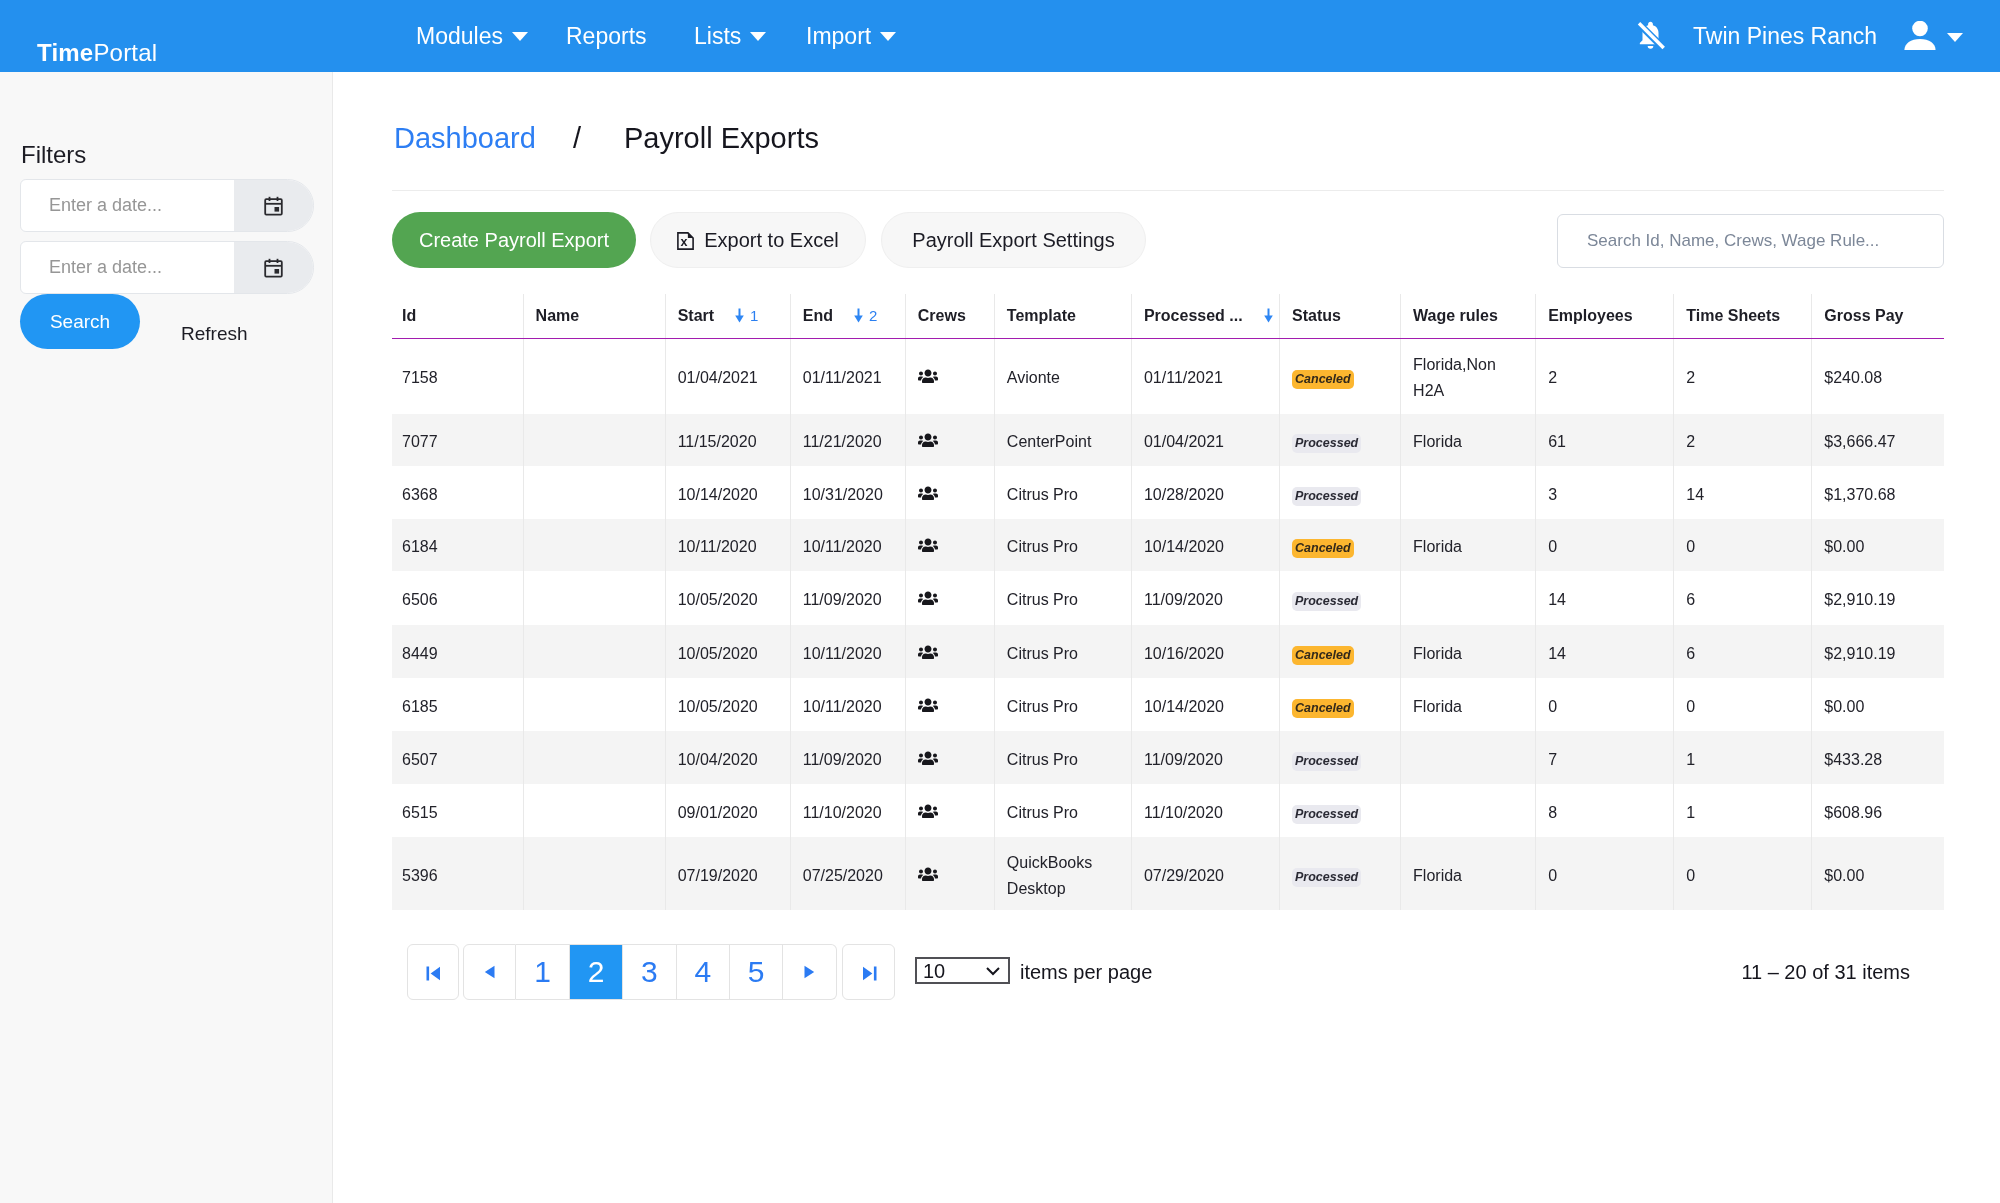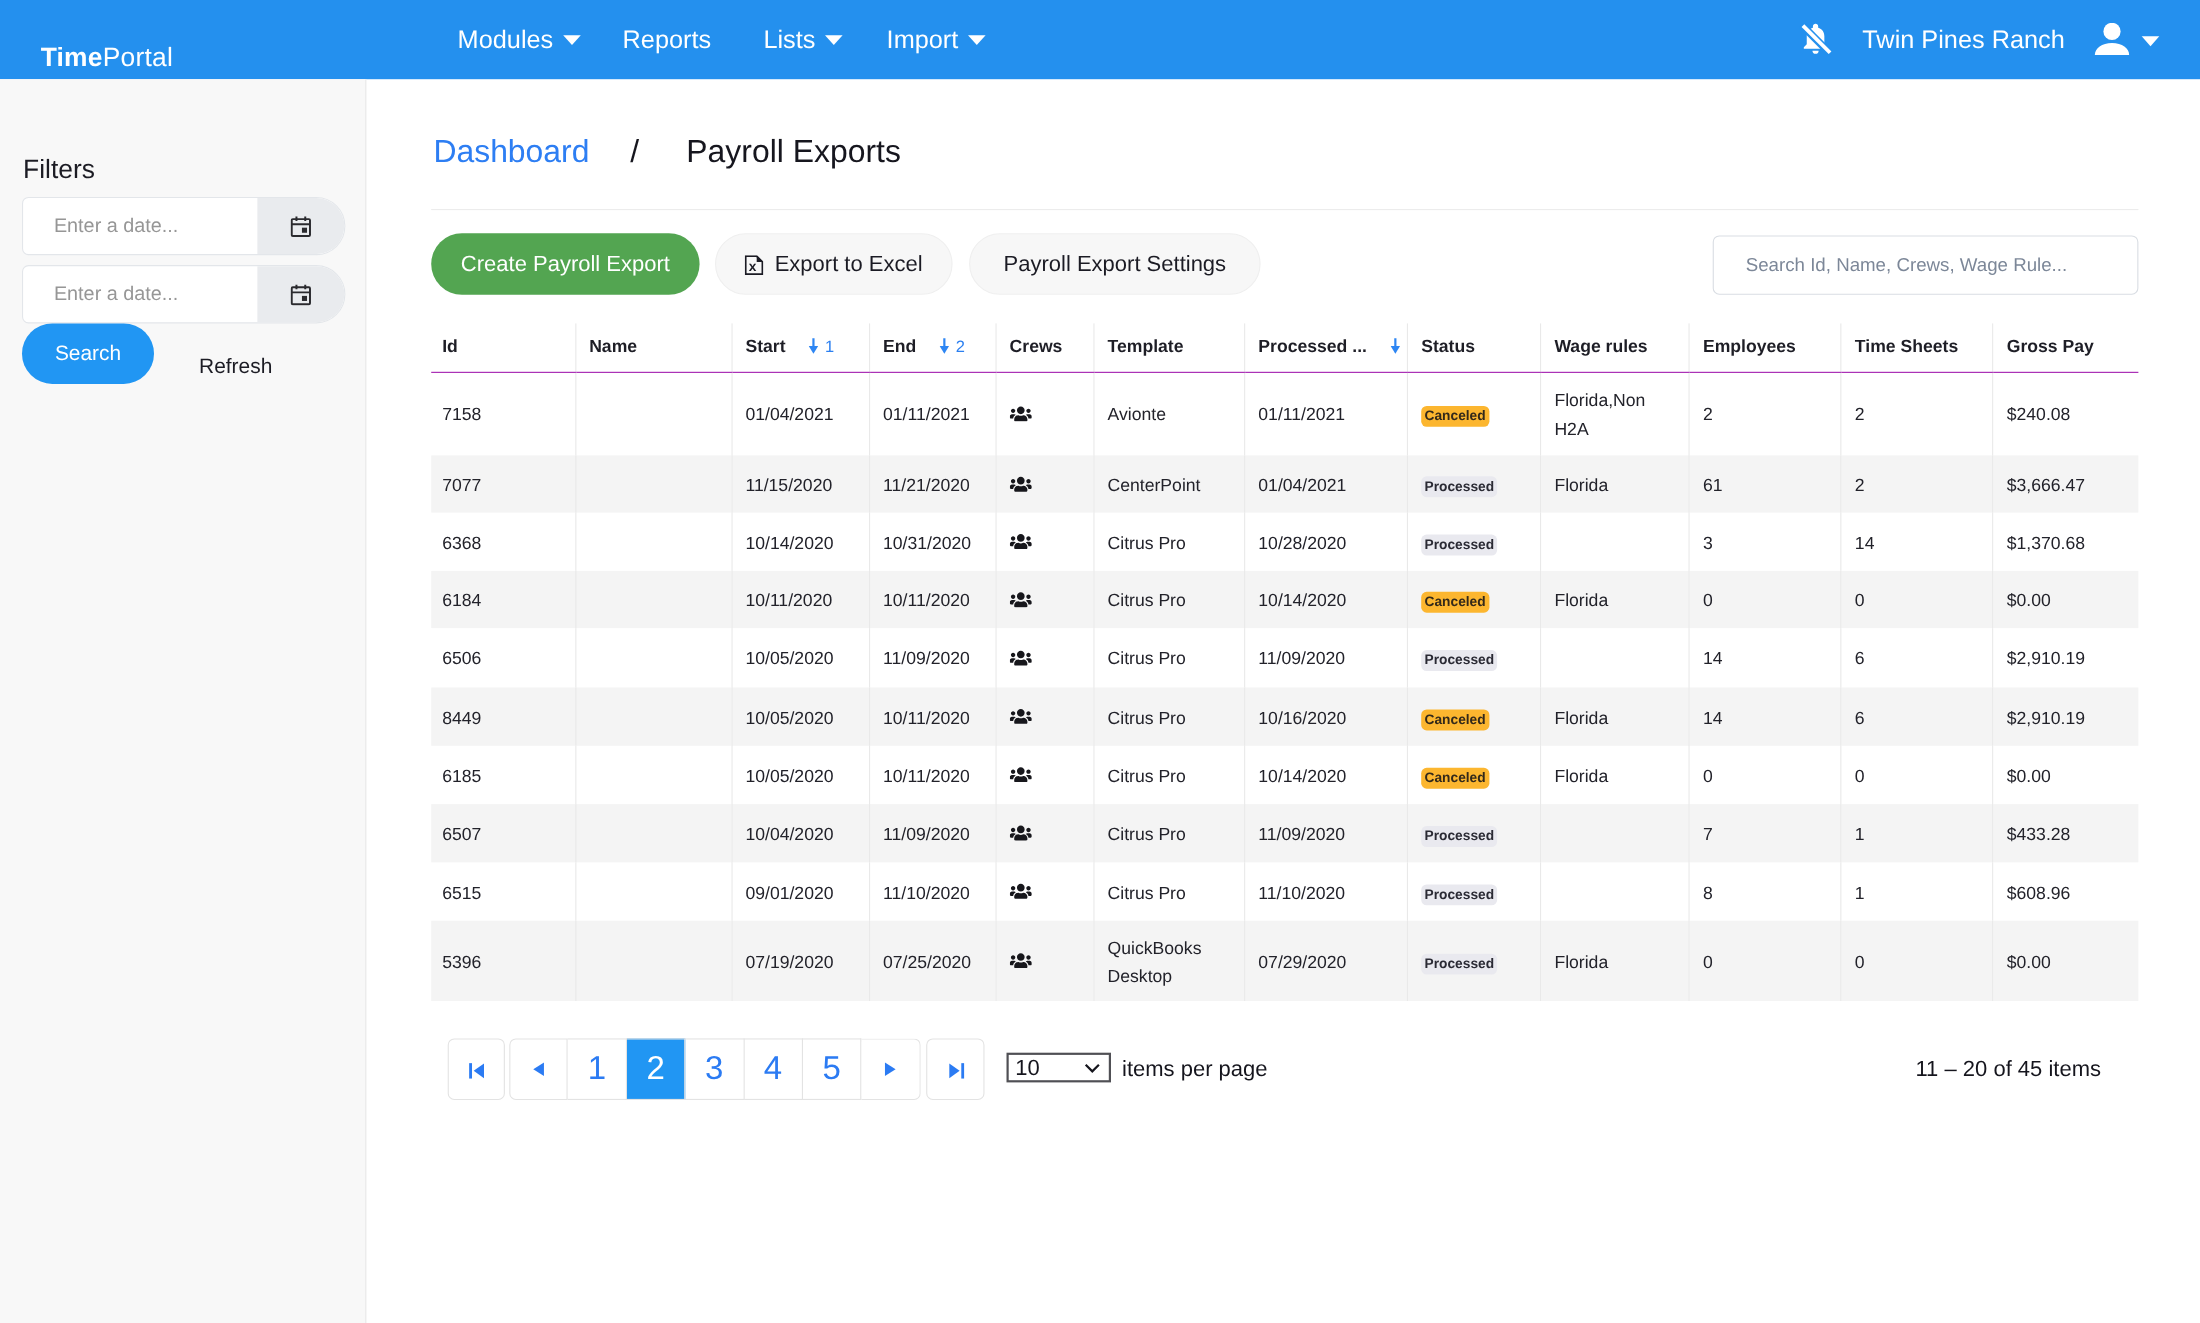--- a/index.html
+++ b/index.html
@@ -54,21 +54,21 @@
 #grid { position:absolute; left:392px; top:294px; width:1552px; border-collapse:collapse; table-layout:fixed; }
 #grid th { height:44px; font-size:16px; font-weight:bold; color:#1e1e26; text-align:left;
   padding:0 0 0 12px; border-left:1px solid #e9e9e9; border-bottom:1px solid #a21caf; vertical-align:middle; }
 #grid th:first-child { border-left:none; padding-left:10px; }
 #grid td { font-size:16px; color:#22222a; padding:4px 6px 0 12px; border-left:1px solid #e9e9e9;
   vertical-align:middle; line-height:26px; }
 #grid td:first-child { border-left:none; padding-left:10px; }
 #grid tr.alt td { background:#f4f4f4; }
 .sarr { margin-left:21px; vertical-align:-2px; }
 .sn { color:#2b7ff0; font-size:15px; font-weight:normal; margin-left:6px; }
-.badge { display:inline-block; font-size:12.5px; font-weight:bold; border-radius:5px; padding:2px 3px 3px; line-height:14px; }
+.badge { display:inline-block; font-size:12.5px; font-weight:bold; border-radius:5px; padding:2px 3px 3px; line-height:14px;font-style:italic; }
 .b-can { background:#fcb62f; color:#33291a; }
 .b-pro { background:#e9e9ef; color:#2a2a34; }
 
 
 .pgbtn { position:absolute; top:944px; height:56px; background:#fff; border:1px solid #e3e3e3;
   border-radius:6px; }
 #pg-group { position:absolute; left:463px; top:944px; height:56px; display:flex; }
 #pg-group .cell { width:53.4px; height:56px; border:1px solid #e3e3e3; border-left:none;
   display:flex; align-items:center; justify-content:center; font-size:30px; color:#2b7bf3; }
 #pg-group .cell:first-child { border-left:1px solid #e3e3e3; border-radius:6px 0 0 6px; }
@@ -384,13 +384,13 @@
       <rect x="11.9" y="0.5" width="2.6" height="14"></rect>
   </svg>
 </div>
 <div id="pagerselect">
     <span>10</span>
   <svg class="abs" style="right:8px; top:7px;" width="14" height="10" viewBox="0 0 14 10" fill="none" stroke="#15151d" stroke-width="2">
       <path d="M1 2 L7 8 L13 2"></path>
     </svg>
 </div>
 <div id="ipp">items per page</div>
-<div id="pginfo">11 – 20 of 45 items</div>
+<div id="pginfo">11 – 20 of 31 items</div>
 
 </body></html>

